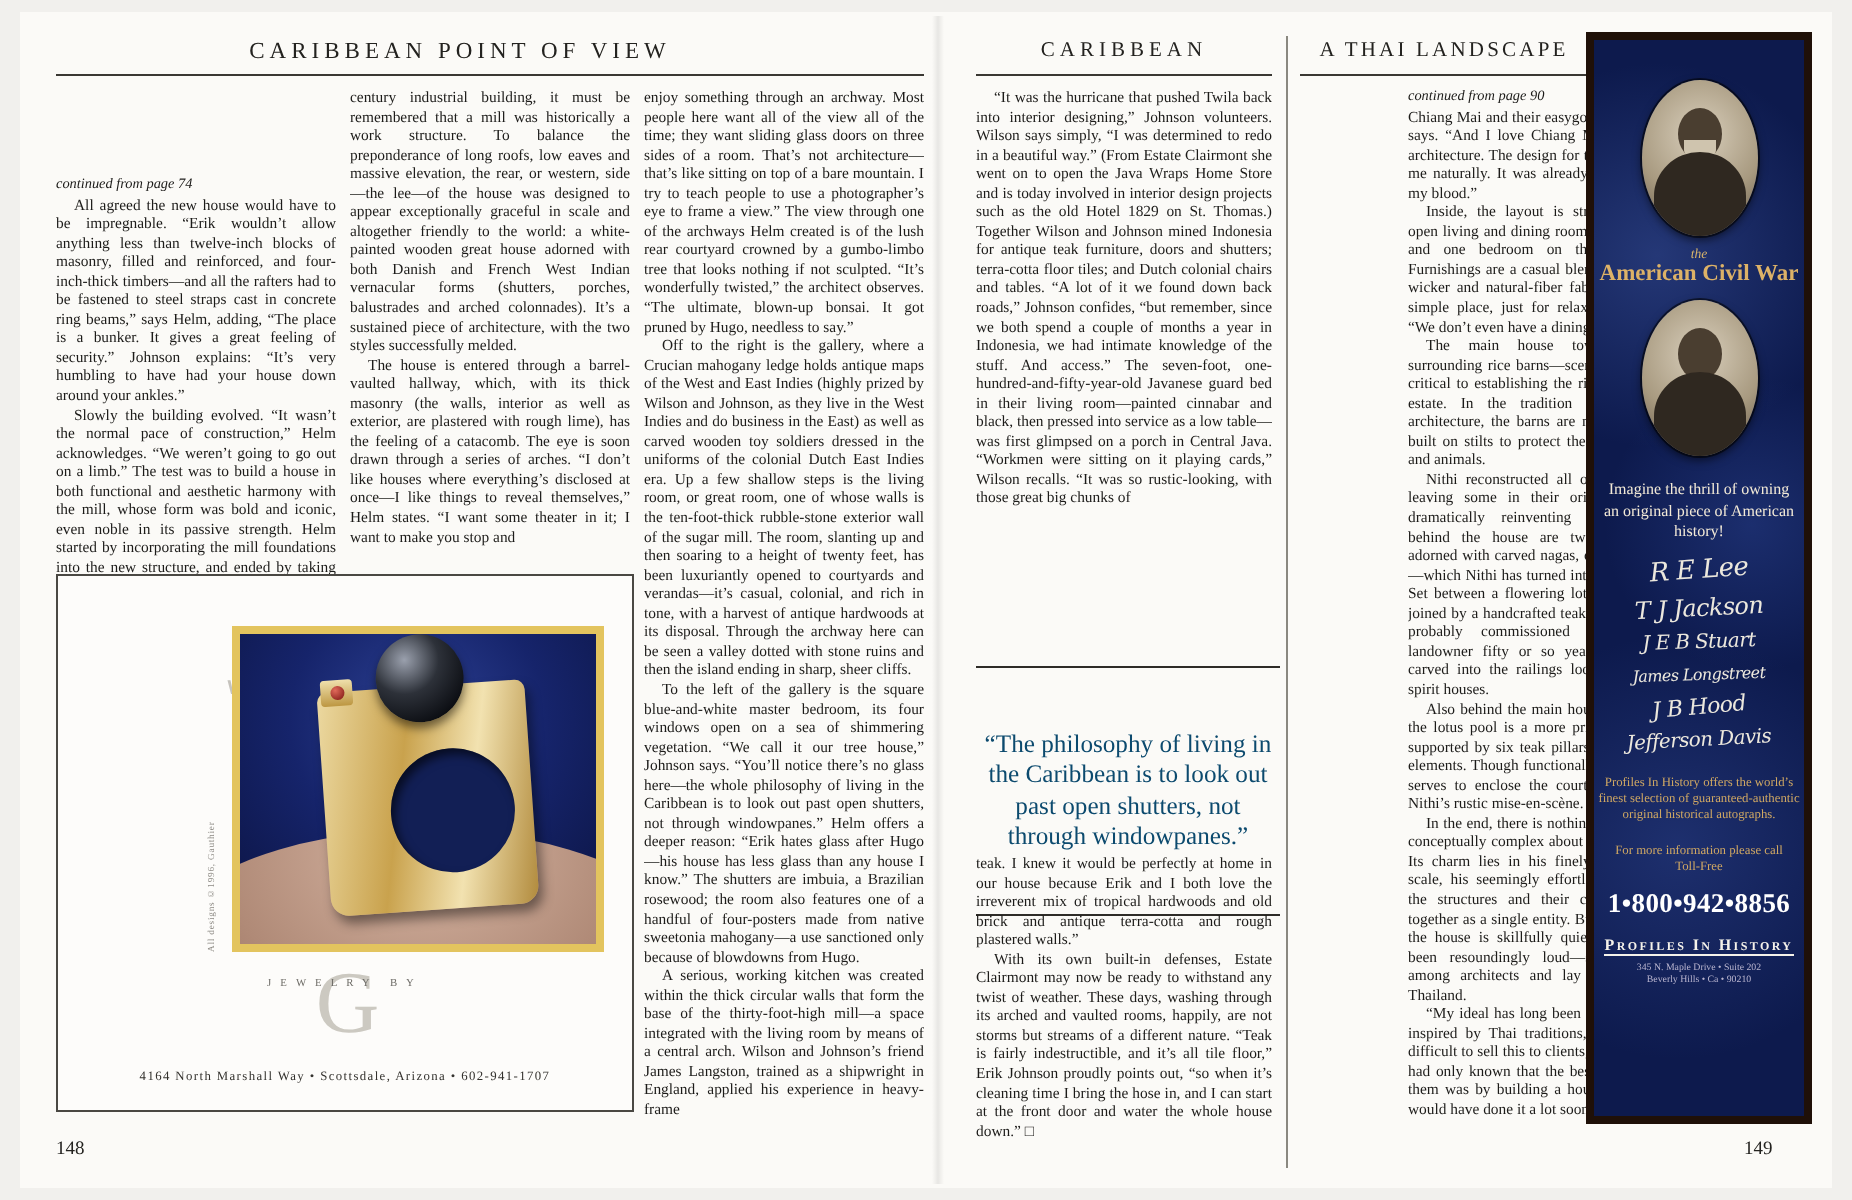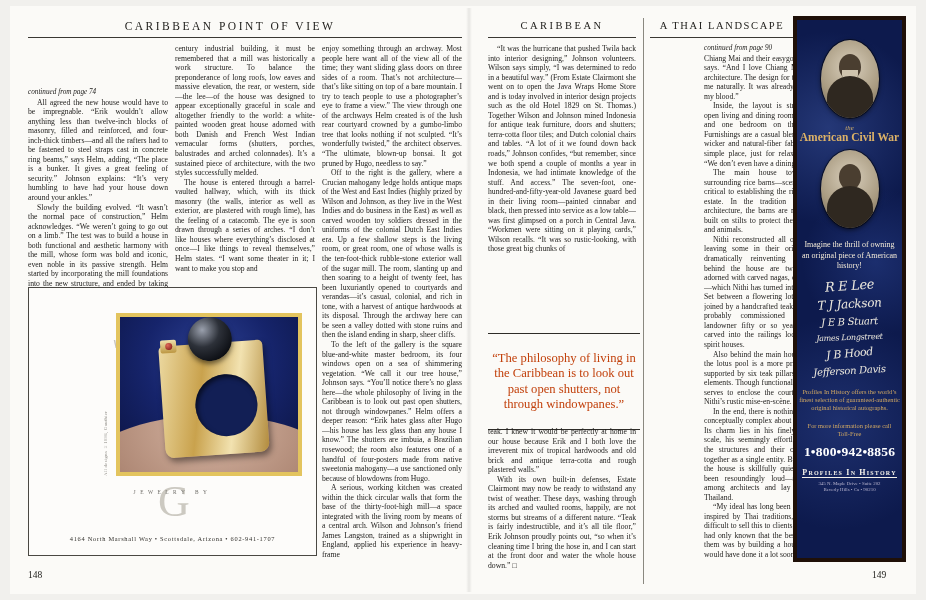--- a/index.html
+++ b/index.html
@@ -19,21 +19,21 @@
     font-variant:normal;color:#23221f;white-space:nowrap;}
 
   .col{position:absolute;overflow:hidden;text-align:justify;
     font-size:7.7px;line-height:9.55px;}
   .col p{margin:0;}
   .col p.ind{text-indent:9px;}
   .contnote{font-style:italic;font-size:7.2px;margin:0 0 1px 0;}
 
   .pullquote{position:absolute;border-top:1px solid #2e2c28;border-bottom:1px solid #2e2c28;
     display:flex;align-items:center;justify-content:center;text-align:center;
-    font-size:12.6px;line-height:15.5px;color:#c2410c;padding:6px 2px;}
+    font-size:12.6px;line-height:15.5px;color:#0c4a6e;padding:20px 2px;}
 
   .pagenum{position:absolute;font-size:9.5px;color:#23221f;}
 
   
   .ad-gauthier{position:absolute;left:28px;top:287px;width:289px;height:269px;
     background:#fdfcfa;border:1.5px solid #4a4843;box-sizing:border-box;}
   .wear-art{position:absolute;left:0;right:0;top:7px;text-align:center;
     font-family:"Liberation Sans",sans-serif;font-weight:bold;
     font-size:10px;letter-spacing:8px;color:#c6c3bd;margin-top:44px;}
   .gphoto{position:absolute;left:87px;top:25px;width:186px;height:163px;

